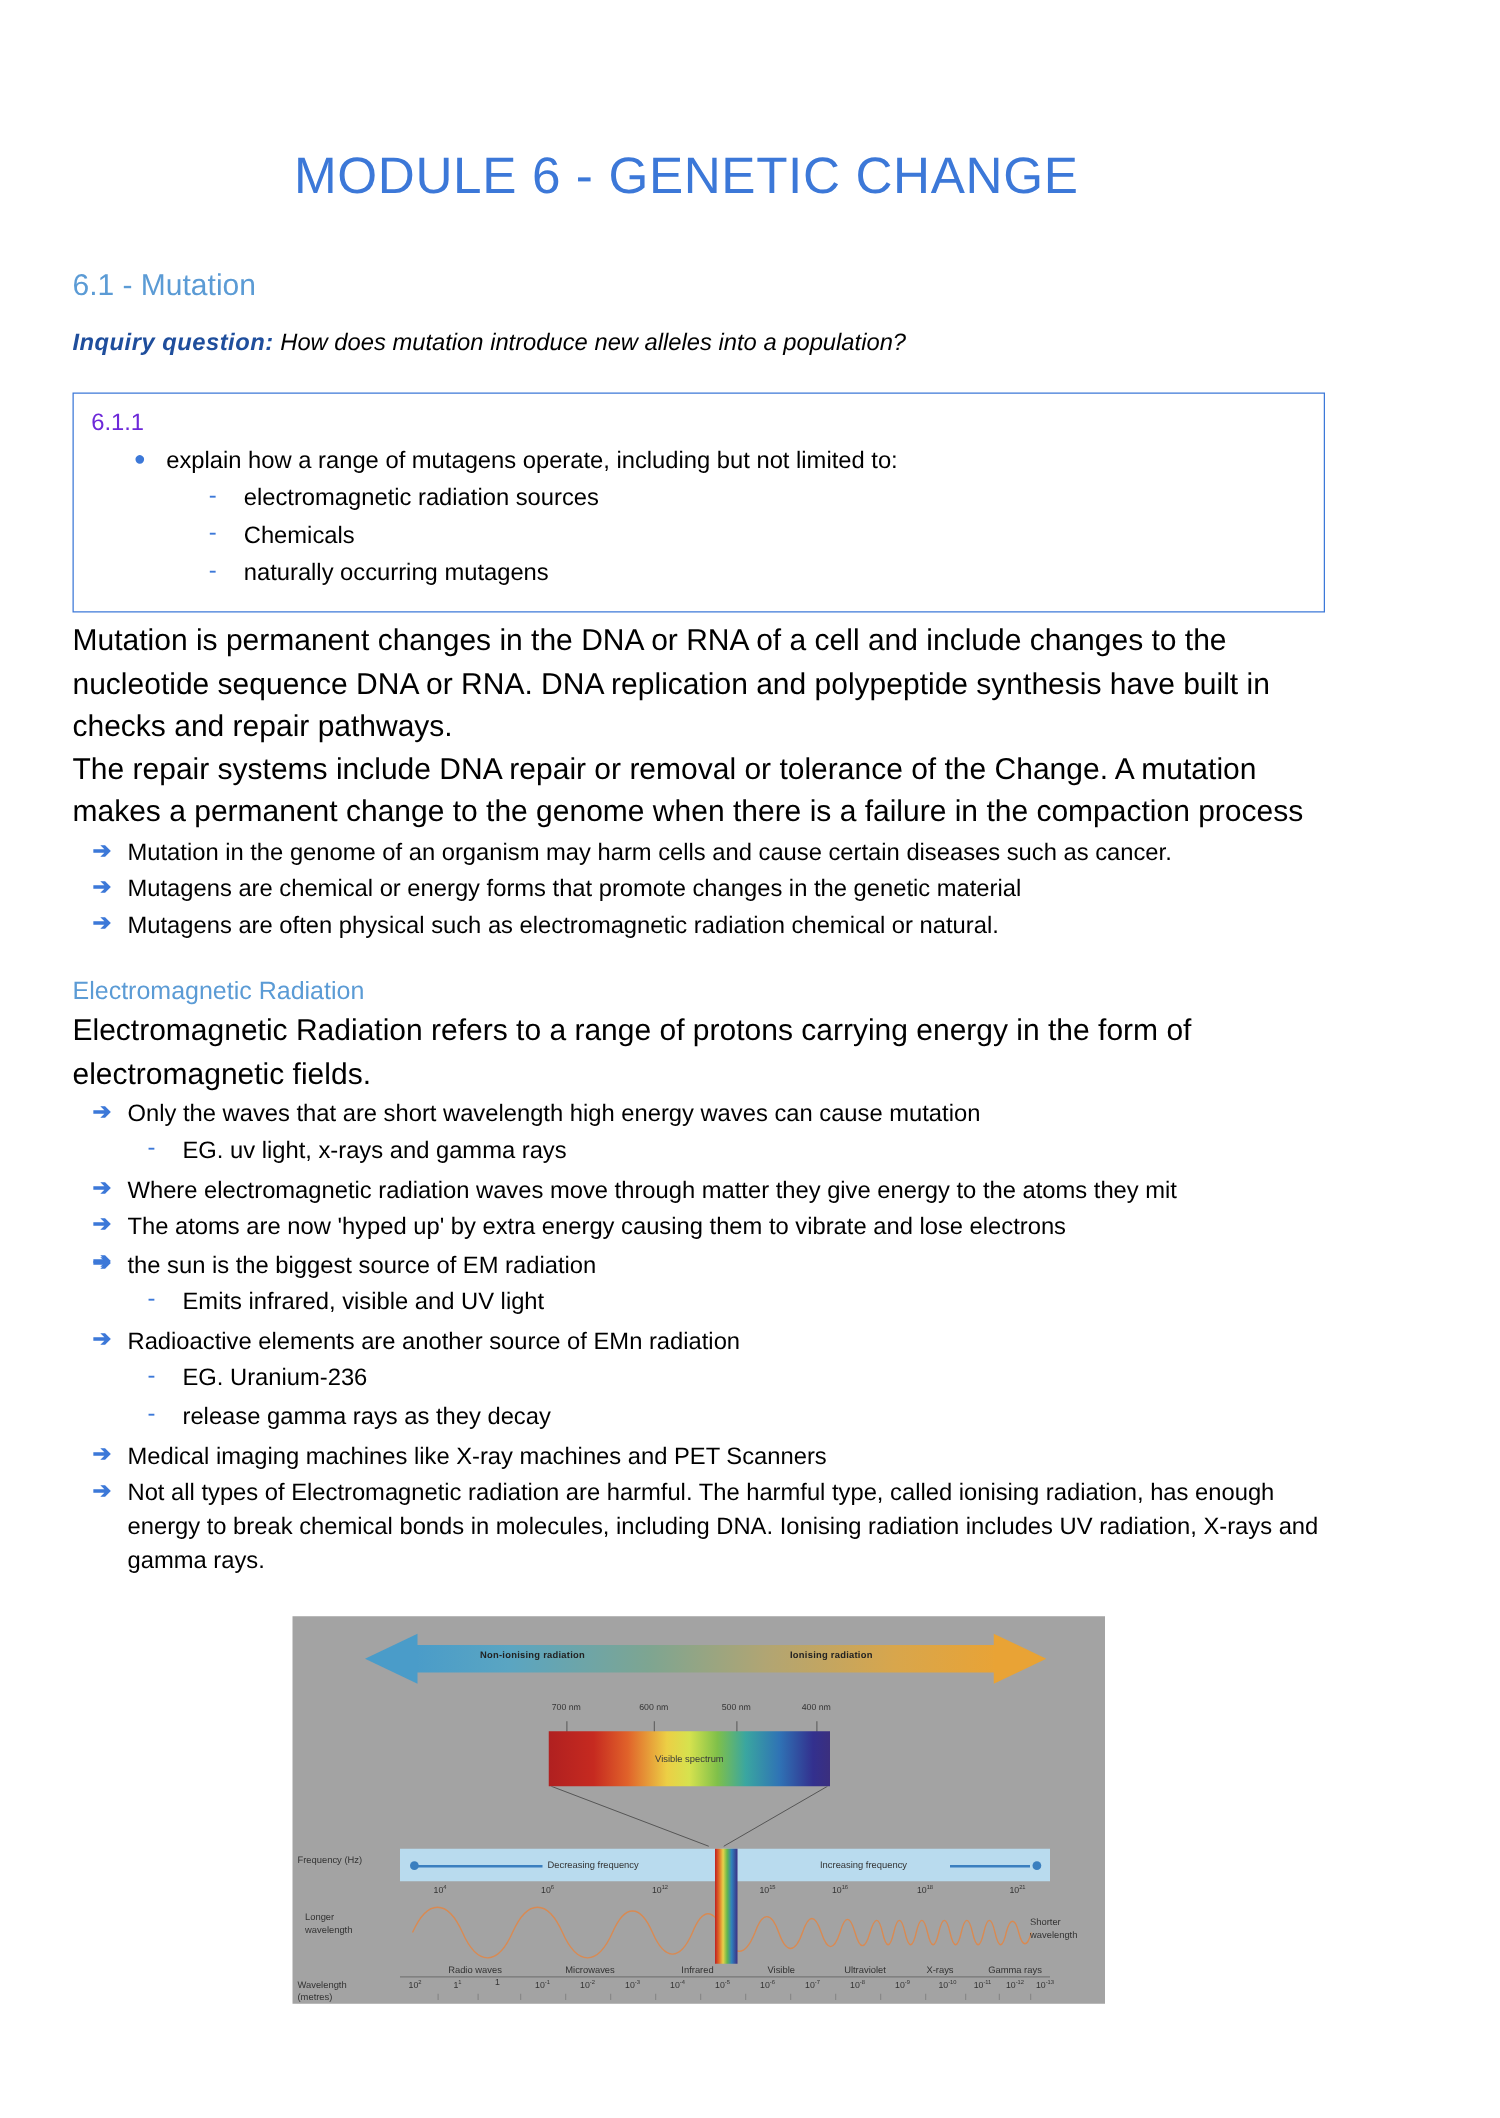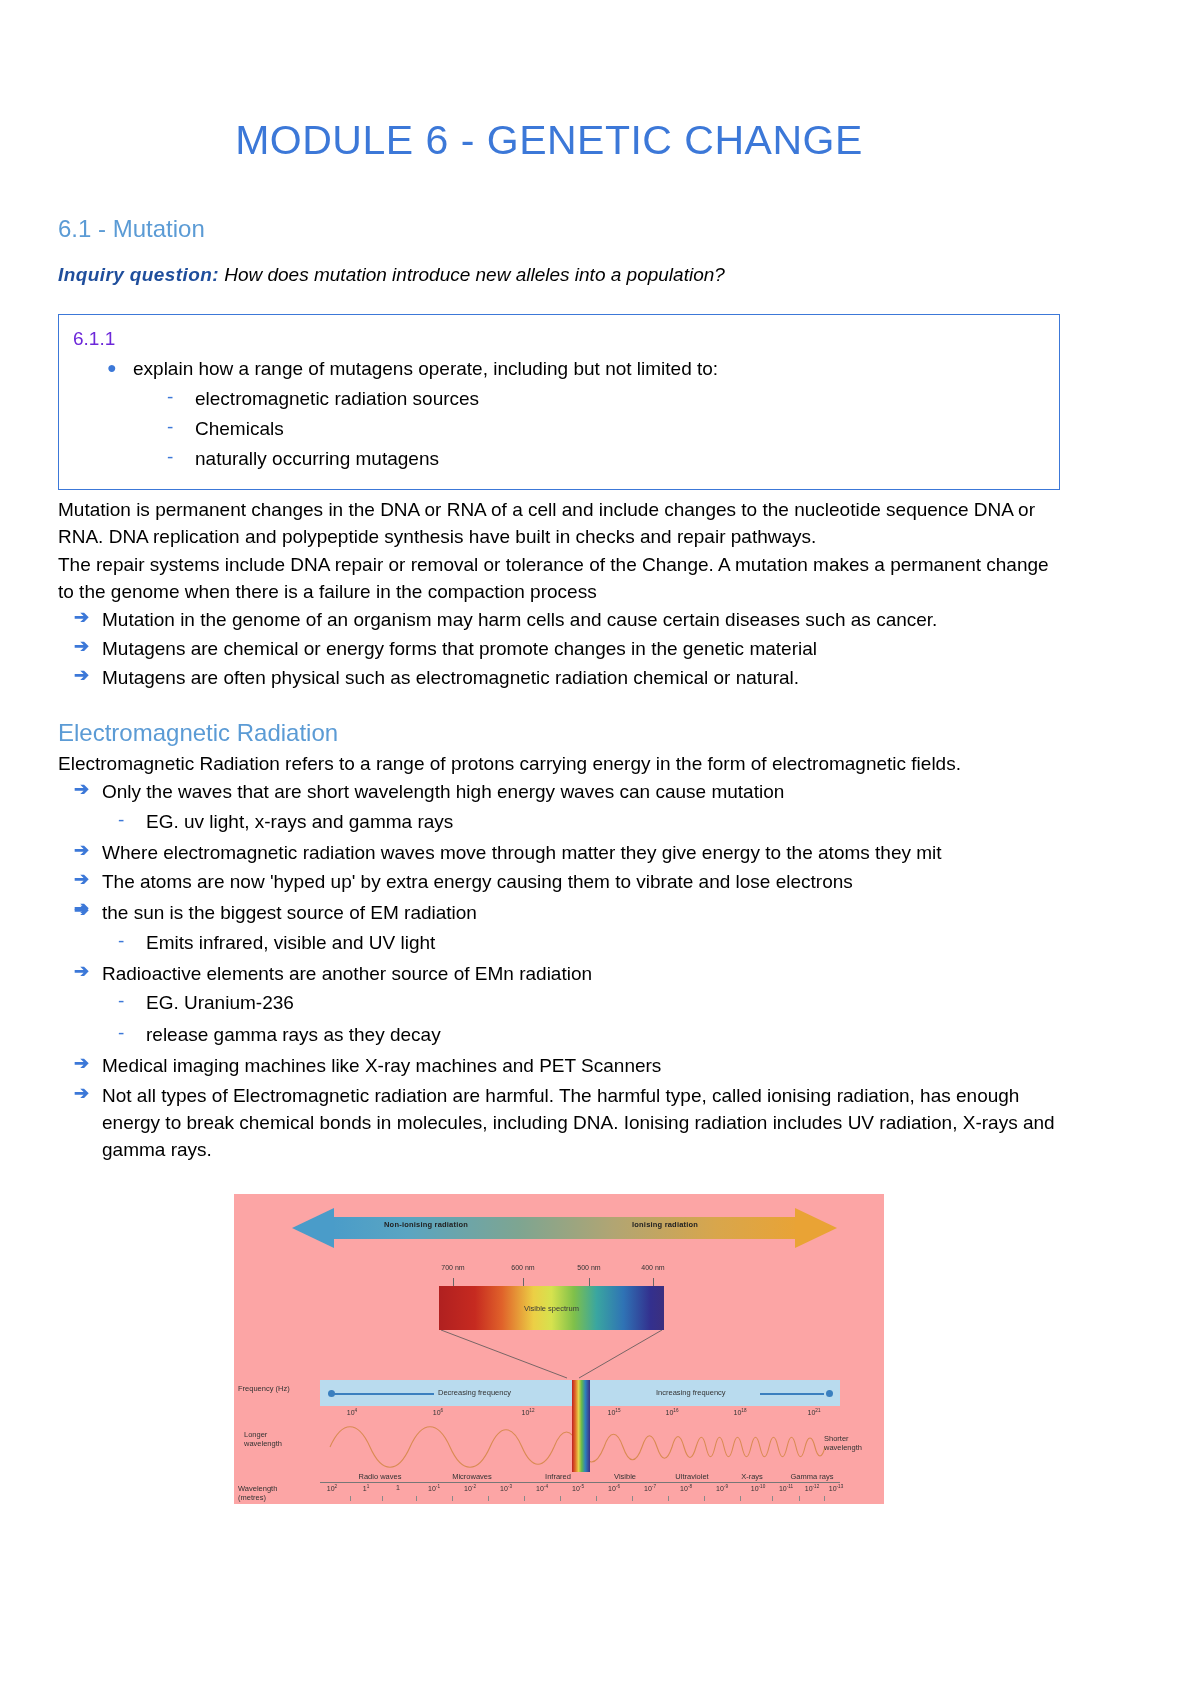--- a/index.html
+++ b/index.html
@@ -30,21 +30,21 @@
   }
   .h2{
     color:#5b9bd5;
     font-size:24px;
     font-weight:400;
     margin:0 0 18px 0;
     line-height:1.2;
   }
   .h3{
     color:#5b9bd5;
-    font-size:24px;
+    font-size:20px;
     font-weight:400;
     margin:0 0 2px 0;
     line-height:1.25;
   }
   .inquiry{
     font-size:19px;
     line-height:1.35;
     margin:0 0 26px 0;
     font-style:italic;
   }
@@ -98,21 +98,21 @@
   }
   .ul-dash > li > .bullet-dash{
     position:absolute;
     left:-28px;
     top:0;
     color:#3c78d8;
     font-size:19px;
   }
   
   .para{
-    font-size:19px;
+    font-size:24px;
     line-height:1.43;
     margin:0;
   }
   .spacer-md{height:26px;}
   
   .ul-arrow{
     list-style:none;
     margin:0;
     padding:0 0 0 44px;
   }
@@ -136,21 +136,21 @@
   .ul-arrow .ul-dash > li{font-size:19px;line-height:1.45;}
   
   .figure-wrap{
     margin:30px 0 0 0;
     display:flex;
     justify-content:center;
   }
   .em-figure{
     width:650px;
     height:310px;
-    background:#fca5a5;
+    background:#a3a3a3;
     position:relative;
     font-family:"Liberation Sans", sans-serif;
   }
   
   .ion-bar{
     position:absolute;
     left:58px;
     top:14px;
     width:545px;
     height:40px;

